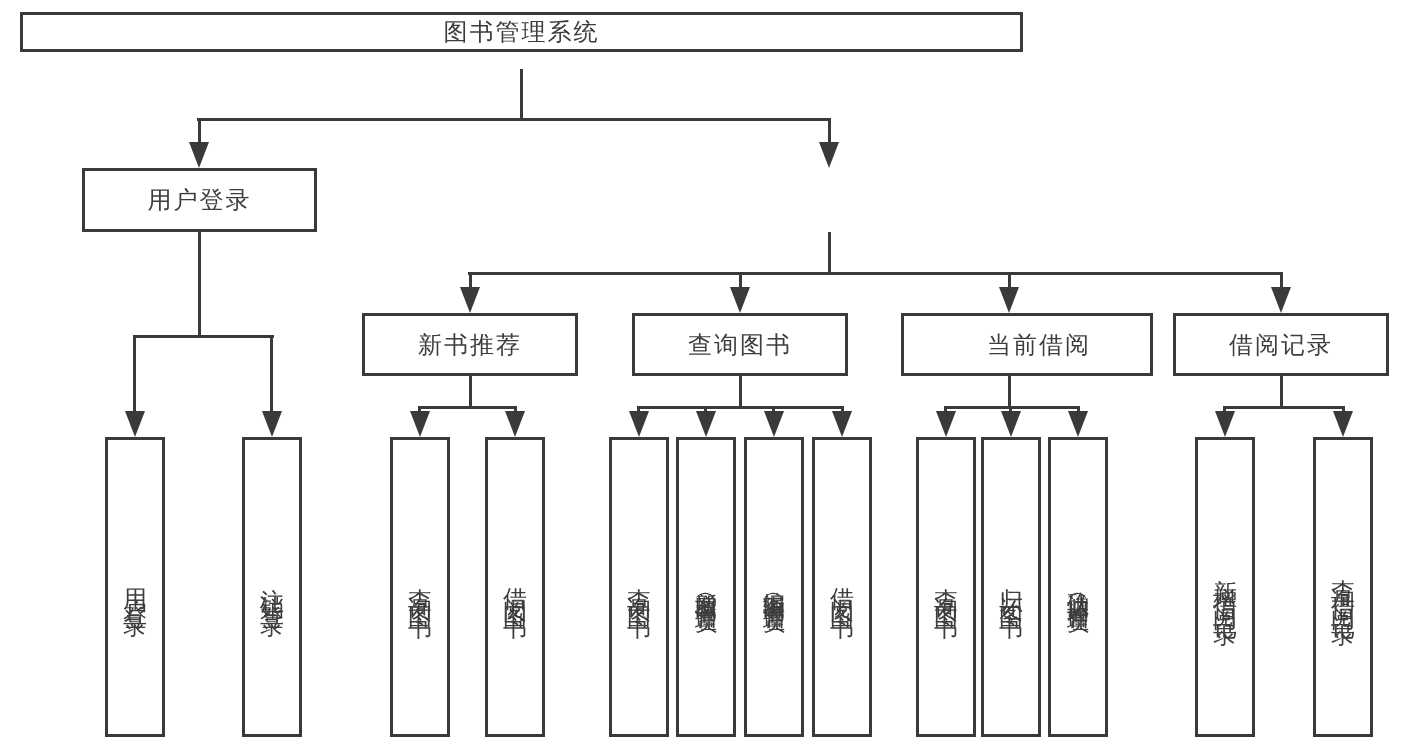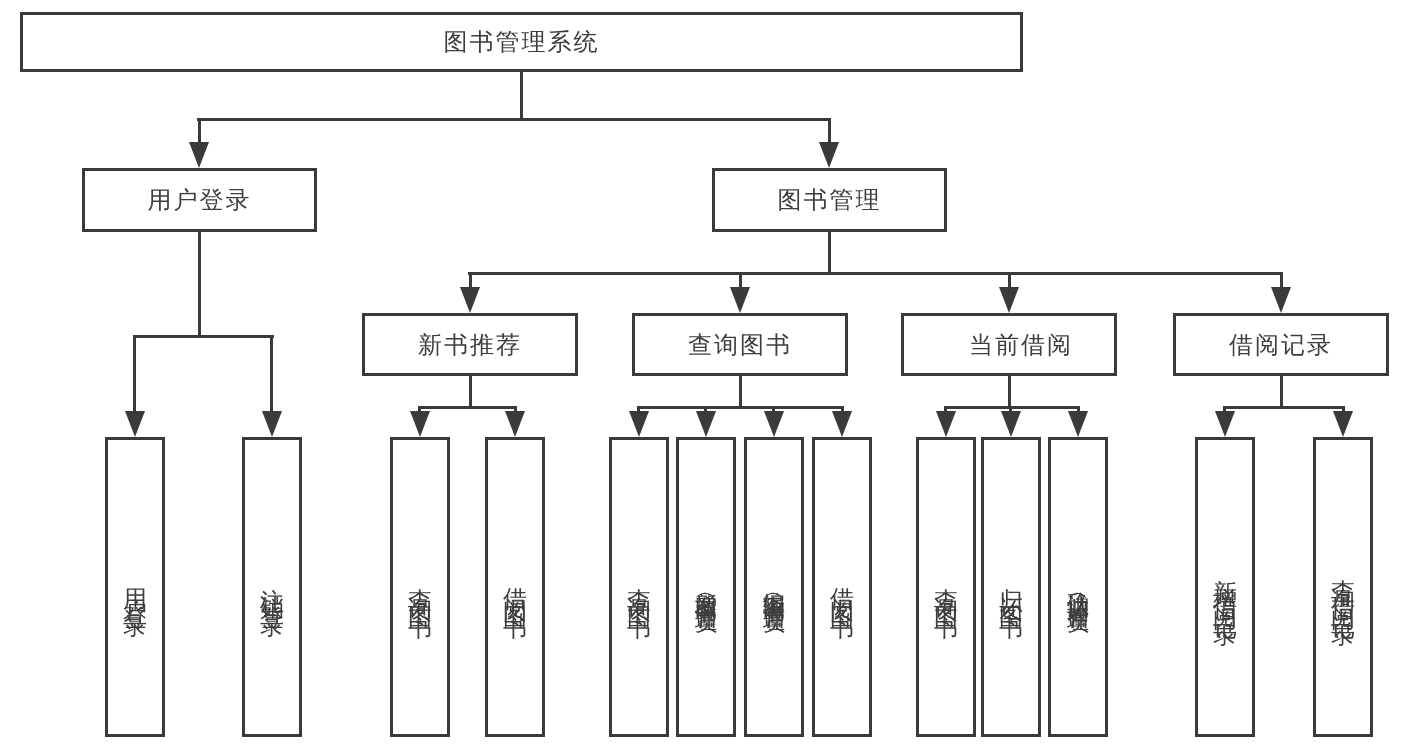--- a/index.html
+++ b/index.html
@@ -60,28 +60,27 @@
     color:rgba(155,155,155,0.95);
     text-shadow:1px 1px 2px rgba(255,255,255,0.9),-1px -1px 2px rgba(255,255,255,0.9);
     white-space:nowrap;
   }
 </style>
 </head>
 <body>
 
 <div class="canvas">
 
-  <div class="node" style="left:20px;top:12px;width:1003px;height:60px;text-align:right;">图书管理系统</div>
+  <div class="node" style="left:20px;top:12px;width:1003px;height:40px;text-align:right;">图书管理系统</div>
 
   <div class="node" style="left:82px;top:168px;width:235px;height:64px;">用户登录</div>
-  <div class="node" style="left:712px;top:168px;width:235px;height:64px;">图书管理</div>
 
   <div class="node" style="left:362px;top:313px;width:216px;height:63px;">新书推荐</div>
   <div class="node" style="left:632px;top:313px;width:216px;height:63px;">查询图书</div>
-  <div class="node" style="left:901px;top:313px;width:216px;height:63px;padding-left:24px;">当前借阅</div>
+  <div class="node" style="left:901px;top:313px;width:252px;height:63px;padding-left:24px;">当前借阅</div>
   <div class="node" style="left:1173px;top:313px;width:216px;height:63px;">借阅记录</div>
 
   <div class="leaf" style="left:105px;">
       <span>用户登录</span>
     </div>
   <div class="leaf" style="left:242px;">
       <span>注销登录</span>
     </div>
 
   <div class="leaf" style="left:390px;">

